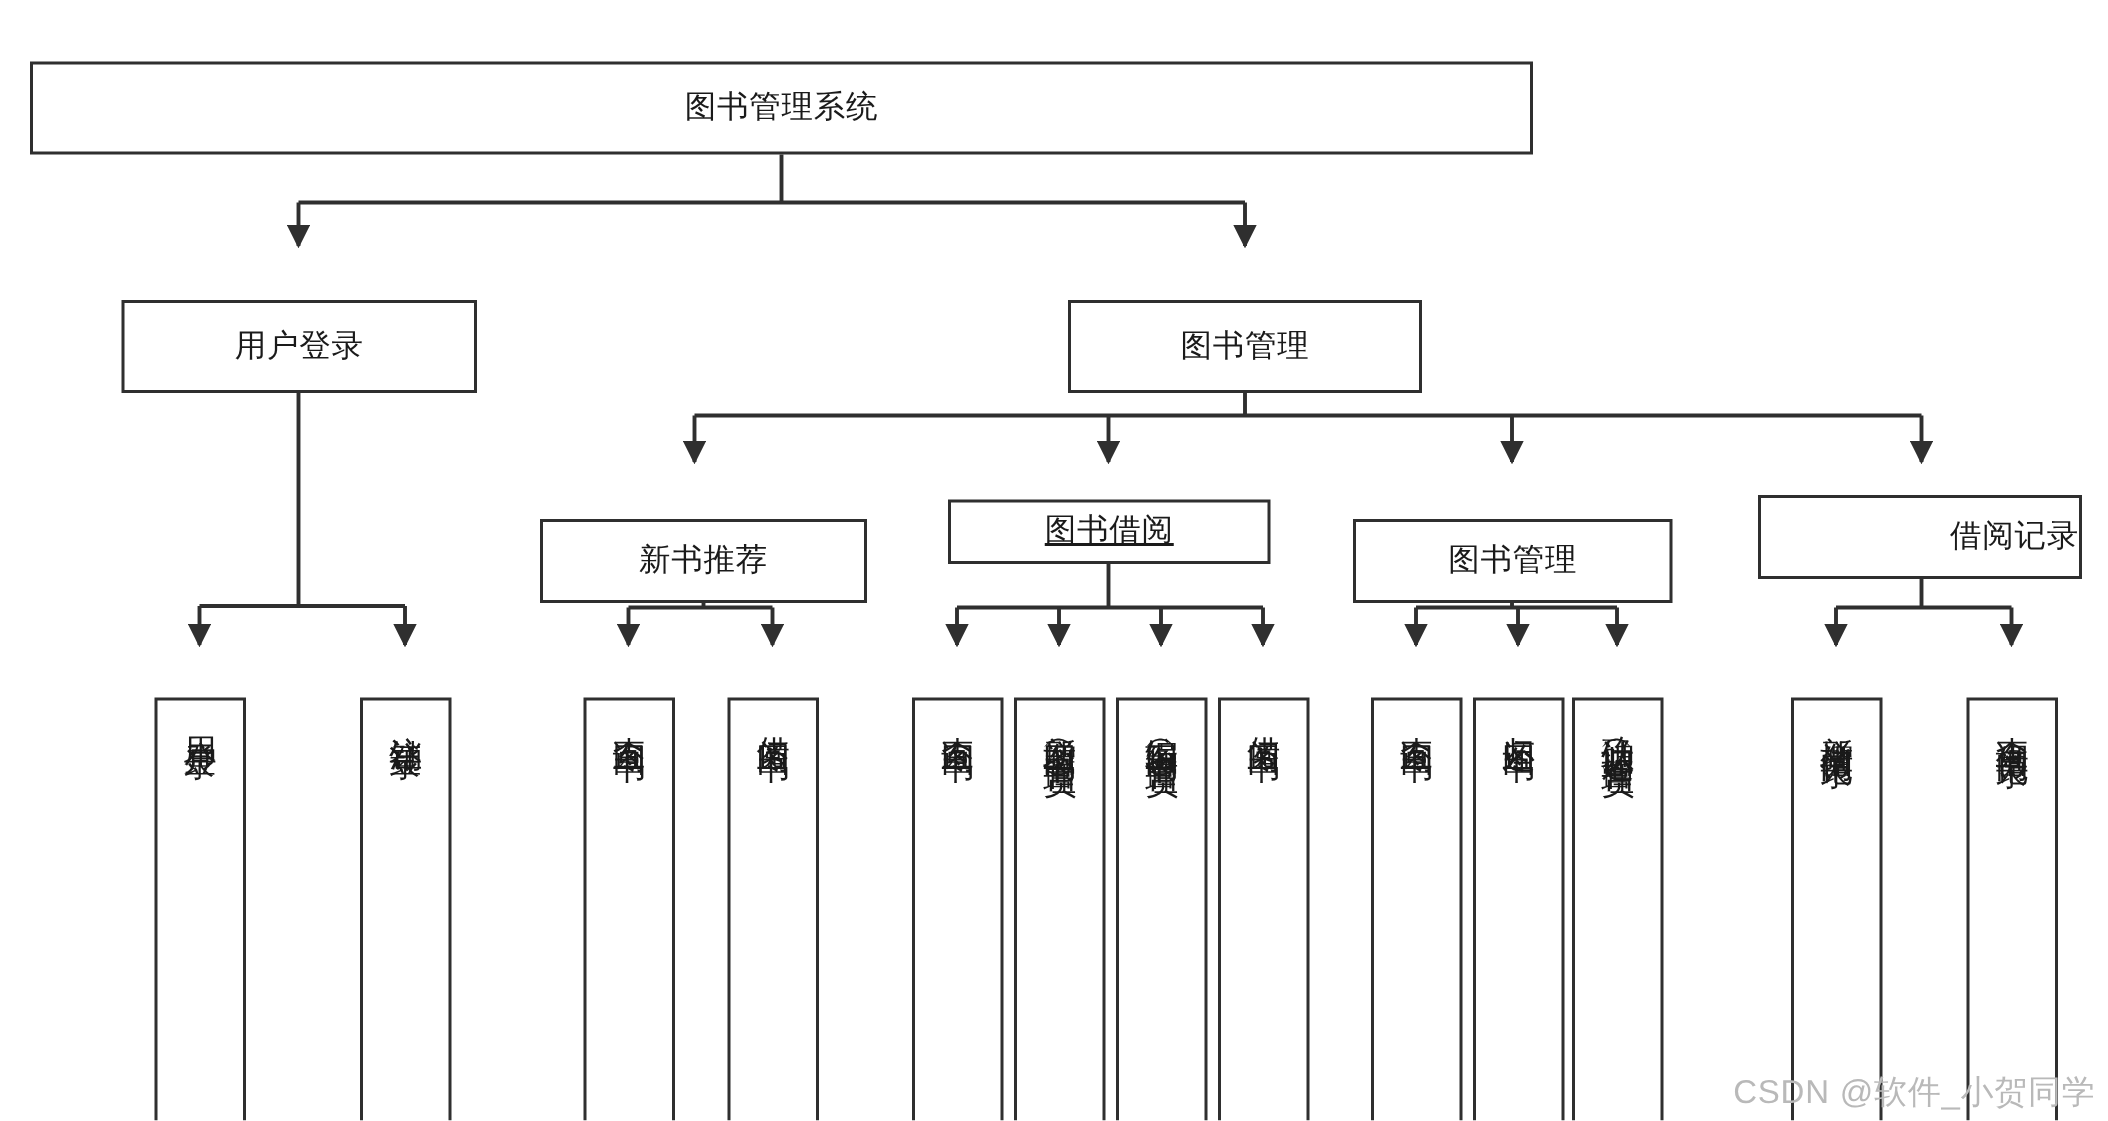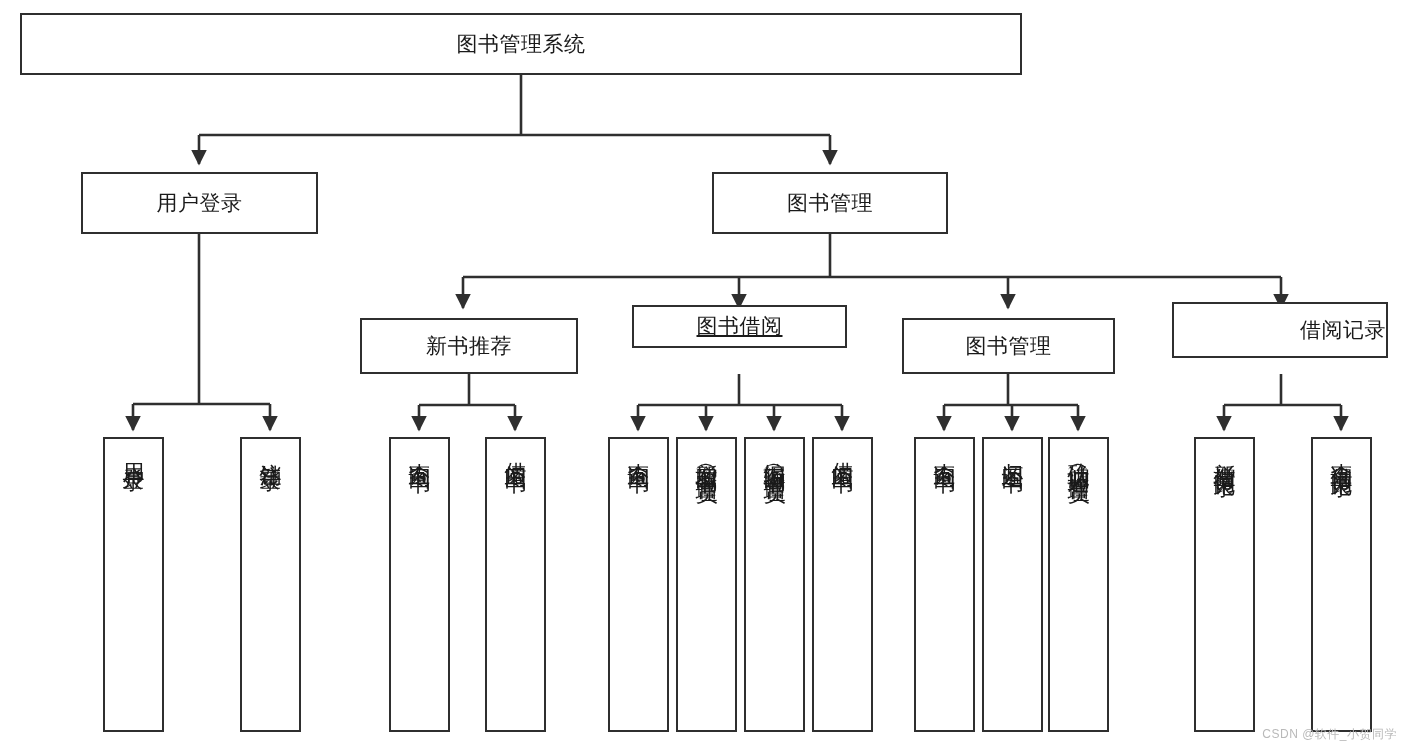--- a/index.html
+++ b/index.html
@@ -26,20 +26,21 @@
   }
   .node {
     position: absolute;
     box-sizing: border-box;
     border: 2.5px solid #2f2f2f;
     background: #ffffff;
     display: flex;
     align-items: center;
     justify-content: center;
     color: #1a1a1a;
+    margin-top: 28px;
   }
   .node-label {
     text-align: center;
     line-height: 1.18;
     letter-spacing: 0.5px;
   }
   .node.horiz .node-label {
     writing-mode: horizontal-tb;
     font-size: 21px;
   }
@@ -52,21 +53,21 @@
     text-orientation: upright;
     font-size: 22px;
     letter-spacing: 3px;
     line-height: 1;
     margin: 0 auto;
   }
   .watermark {
     position: absolute;
     right: 8px;
     bottom: 4px;
-    font-size: 12px;
+    font-size: 22px;
     color: #b9b9b9;
     letter-spacing: 0.5px;
     white-space: nowrap;
     pointer-events: none;
   }
 </style>
 </head>
 <body>
 
 <div id="canvas">

